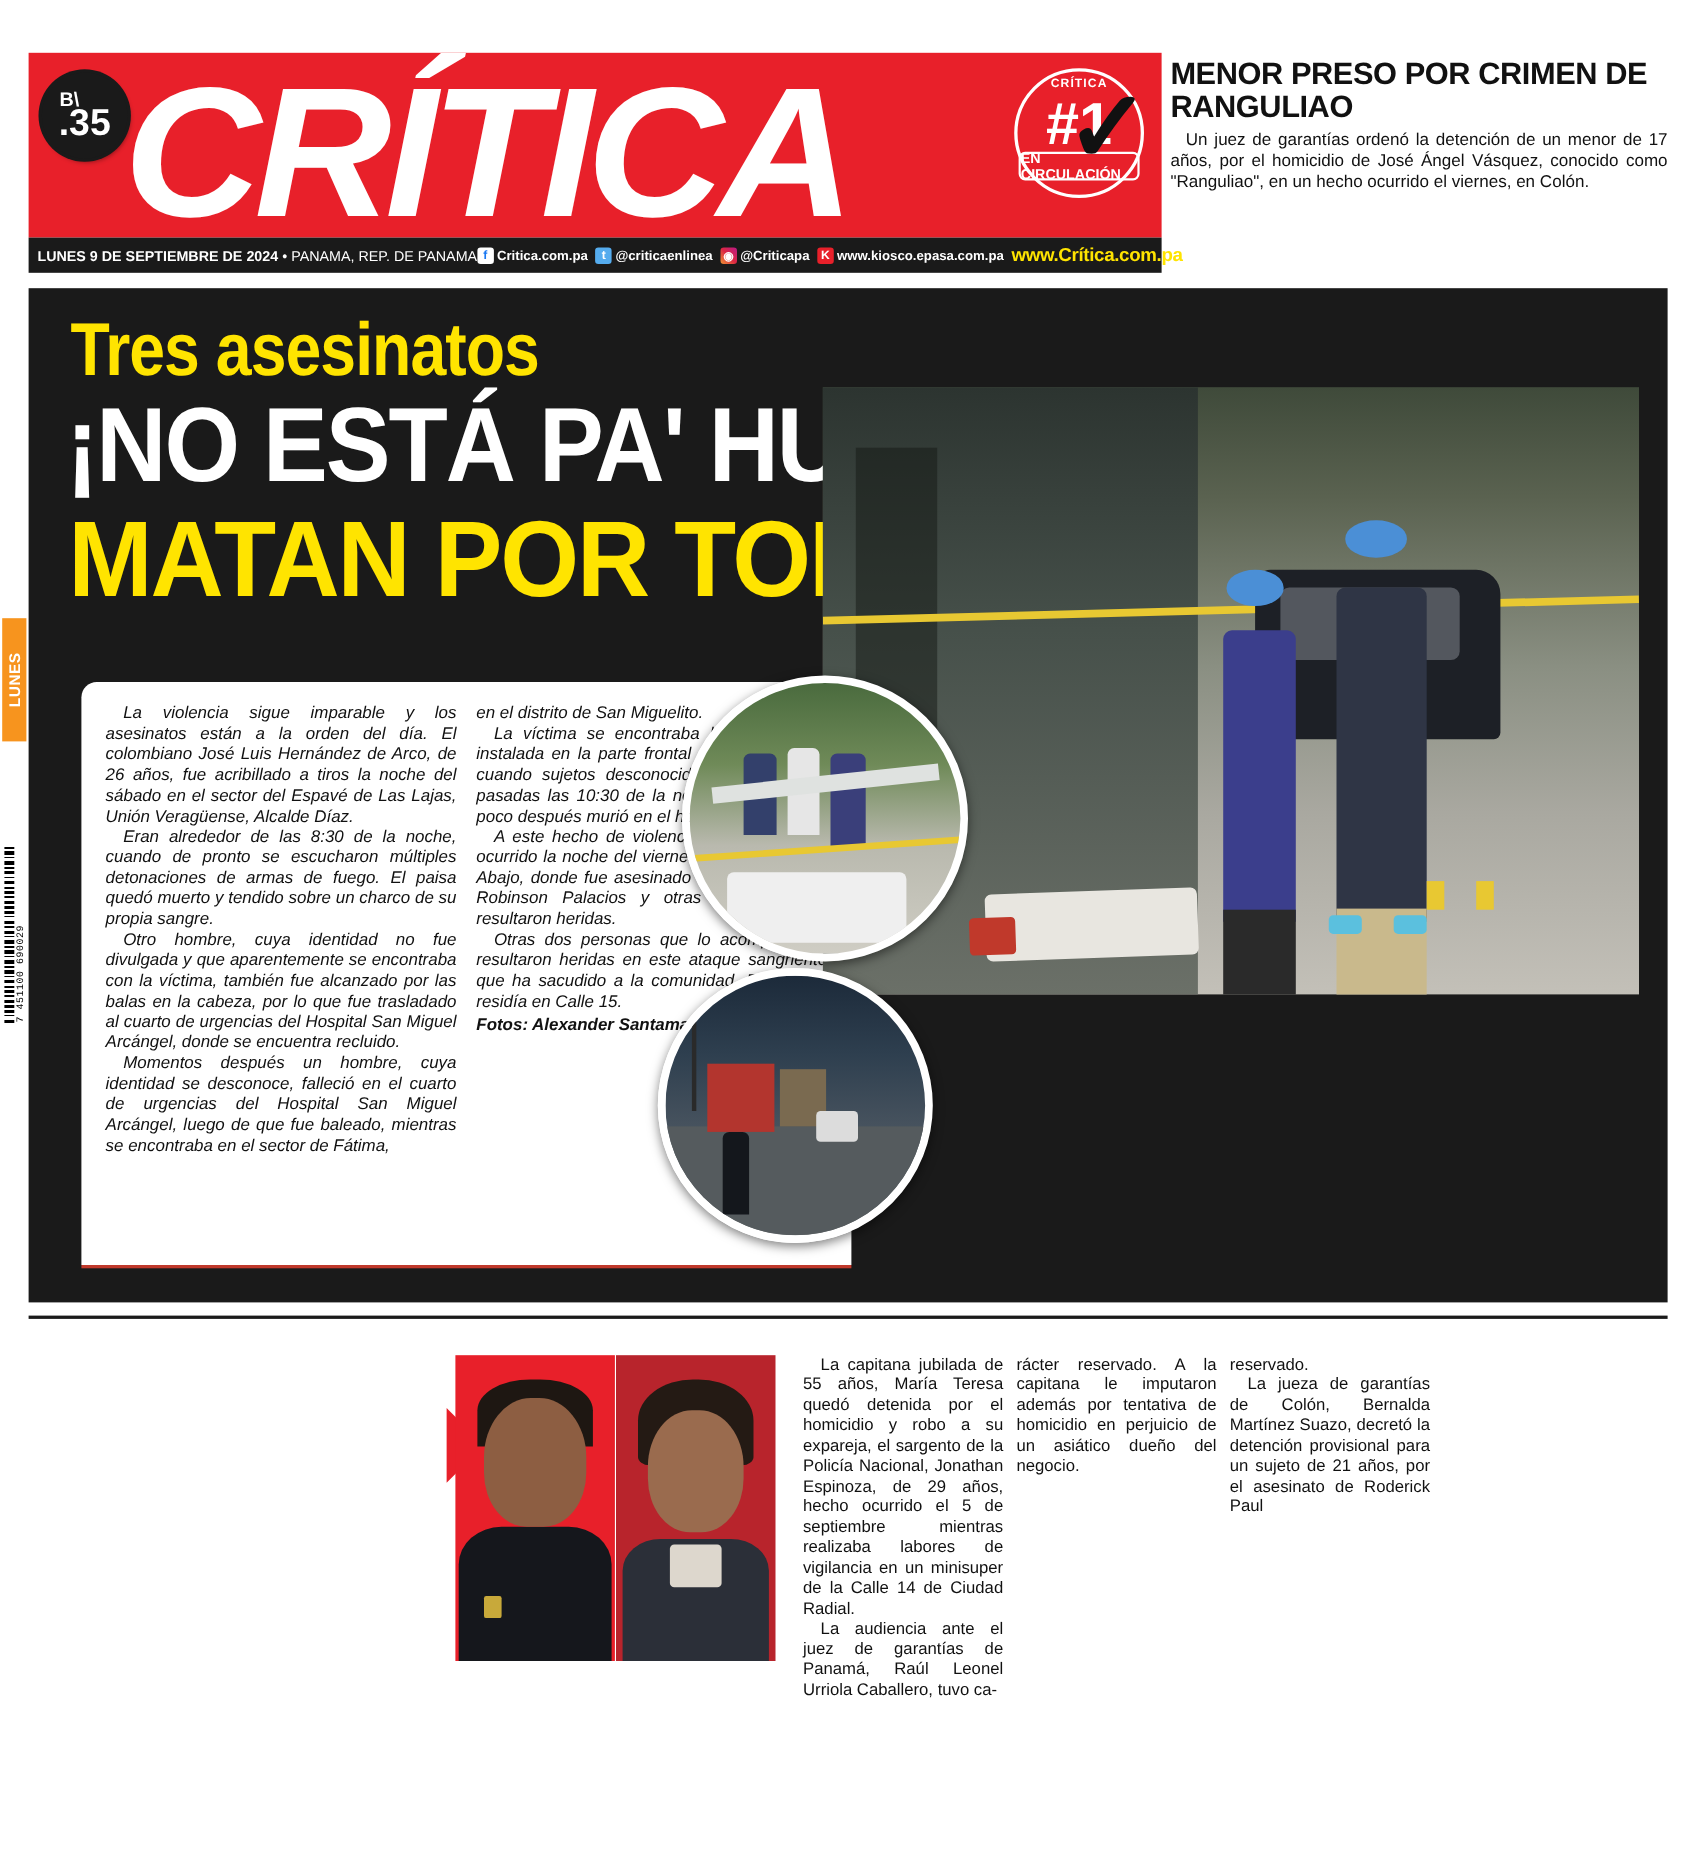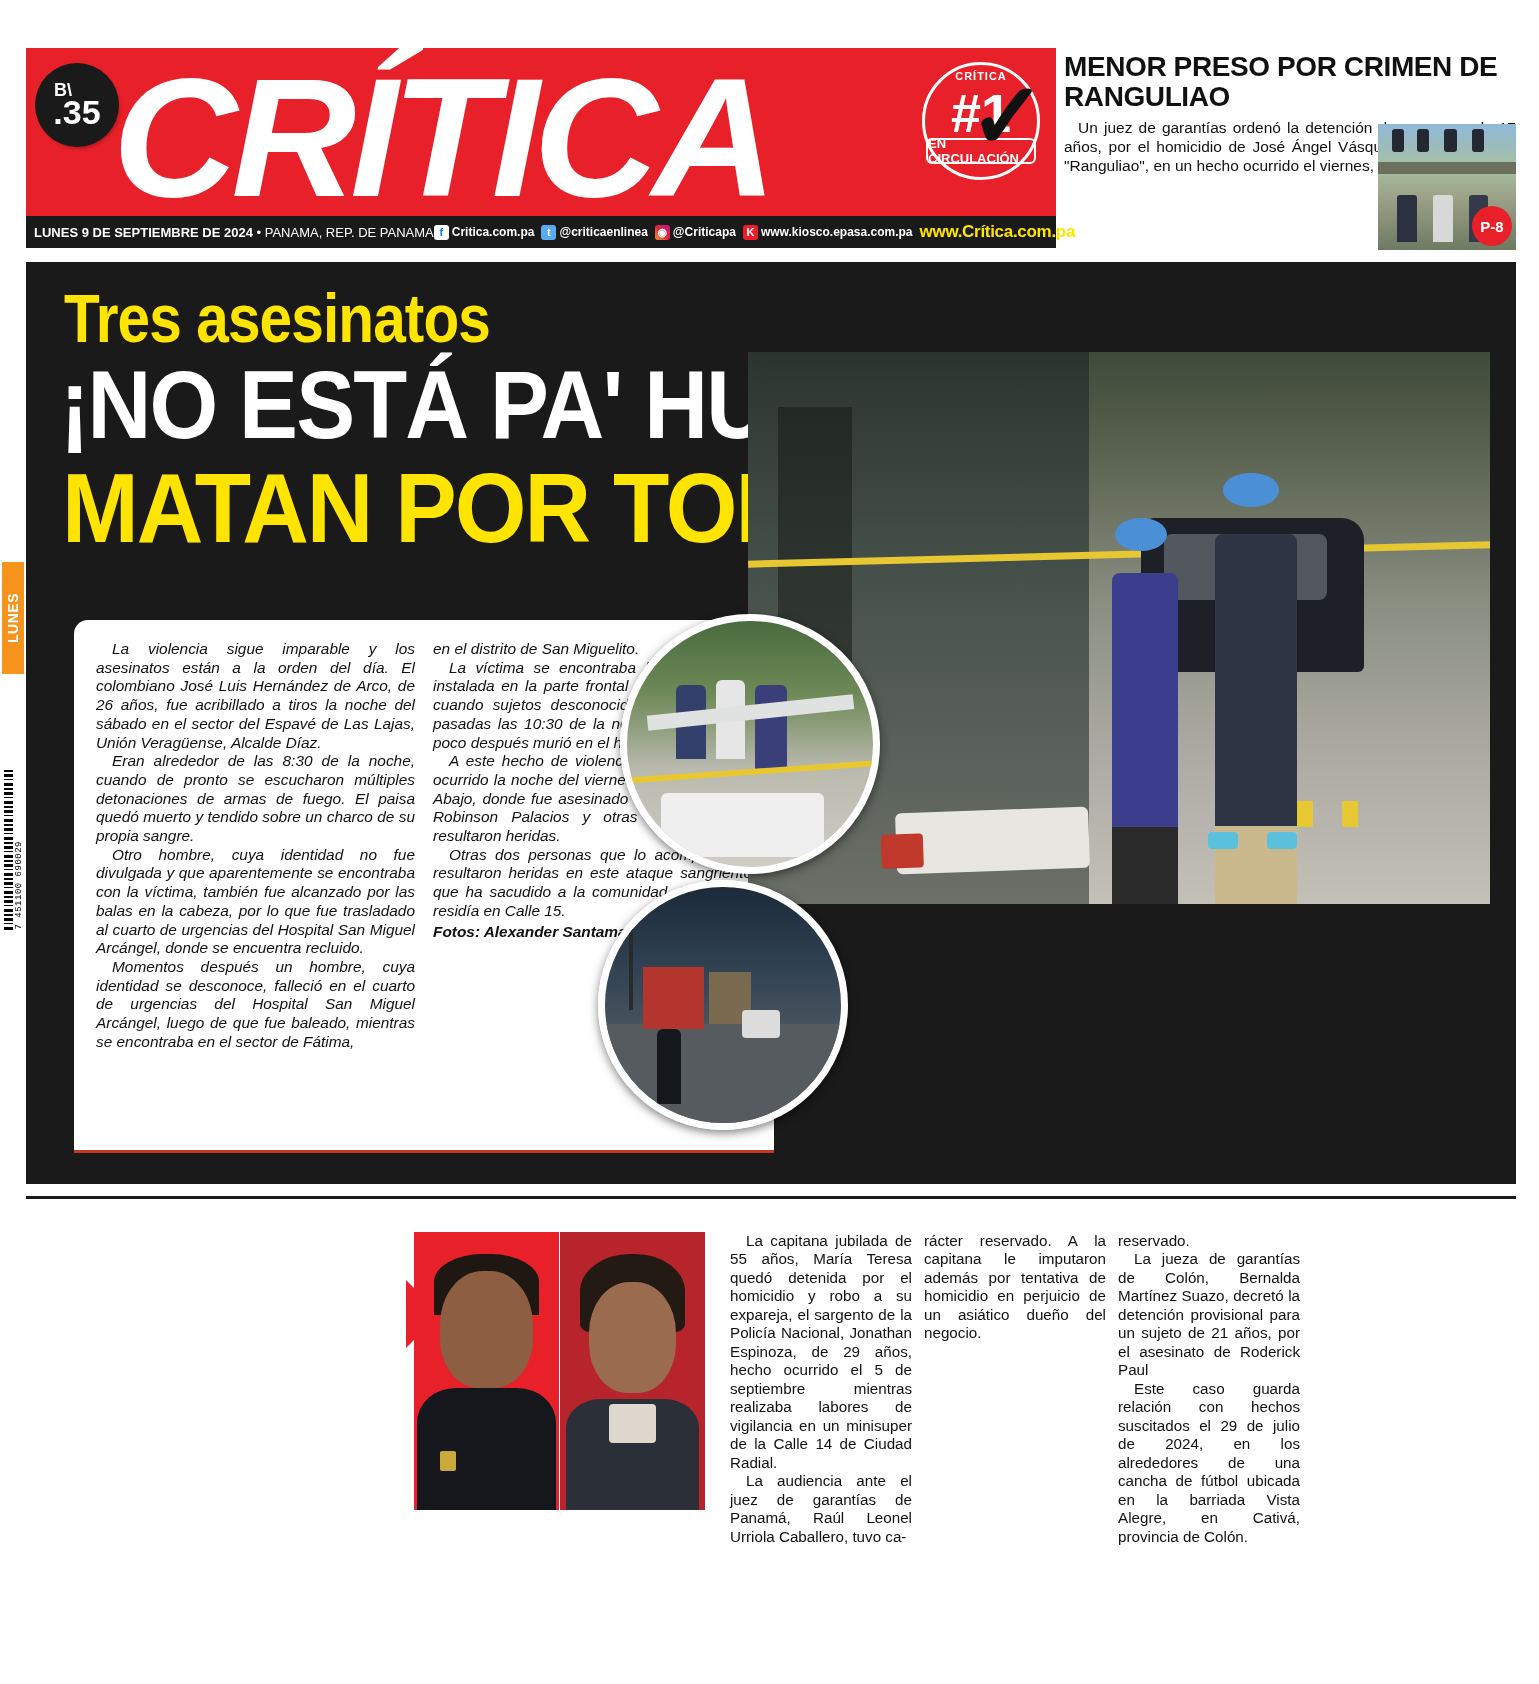--- a/index.html
+++ b/index.html
@@ -271,31 +271,20 @@
       </div>
       <div class="webbig">www.Crítica.com.pa</div>
     </div>
   </div>
 
   <div class="teaser">
     <h2>MENOR PRESO POR CRIMEN DE RANGULIAO</h2>
     <div class="tbody">
       <div class="indent">Un juez de garantías ordenó la detención de un menor de 17 años, por el homicidio de José Ángel Vásquez, conocido como "Ranguliao", en un hecho ocurrido el viernes, en Colón.</div>
     </div>
-    <div class="tphoto">
-      <div class="top1"></div>
-        <div class="top2"></div>
-        <div class="top3"></div>
-        <div class="top4"></div>
-      <div class="fence"></div>
-      <div class="p1"></div>
-        <div class="p2"></div>
-        <div class="p3"></div>
-      <div class="pbadge">P-8</div>
-    </div>
   </div>
 
   <div class="mainblock">
     <div class="kicker">Tres asesinatos</div>
     <div class="headline1">¡NO ESTÁ PA' HUMANO!</div>
     <div class="headline2">MATAN POR TODOS LADOS</div>
 
     <div class="textpanel">
       <div class="tcol">
         <p>La violencia sigue imparable y los asesinatos están a la orden del día. El colombiano José Luis Hernández de Arco, de 26 años, fue acribillado a tiros la noche del sábado en el sector del Espavé de Las Lajas, Unión Veragüense, Alcalde Díaz.</p>
@@ -370,17 +359,16 @@
     <div class="bcol">
       <p>La capitana jubilada de 55 años, María Teresa quedó detenida por el homicidio y robo a su expareja, el sargento de la Policía Nacional, Jonathan Espinoza, de 29 años, hecho ocurrido el 5 de septiembre mientras realizaba labores de vigilancia en un minisuper de la Calle 14 de Ciudad Radial.</p>
       <p>La audiencia ante el juez de garantías de Panamá, Raúl Leonel Urriola Caballero, tuvo ca-</p>
     </div>
     <div class="bcol">
       <p class="noind">rácter reservado. A la capitana le imputaron además por tentativa de homicidio en perjuicio de un asiático dueño del negocio.</p>
     </div>
     <div class="bcol">
       <p class="noind">reservado.</p>
       <p>La jueza de garantías de Colón, Bernalda Martínez Suazo, decretó la detención provisional para un sujeto de 21 años, por el asesinato de Roderick Paul</p>
-      <p>Este caso guarda relación con hechos suscitados el 29 de julio de 2024, en los alrededores de una cancha de fútbol ubicada en la barriada Vista Alegre, en Cativá, provincia de Colón.</p>
     </div>
   </div>
 
 </div>
 
 </body></html>

